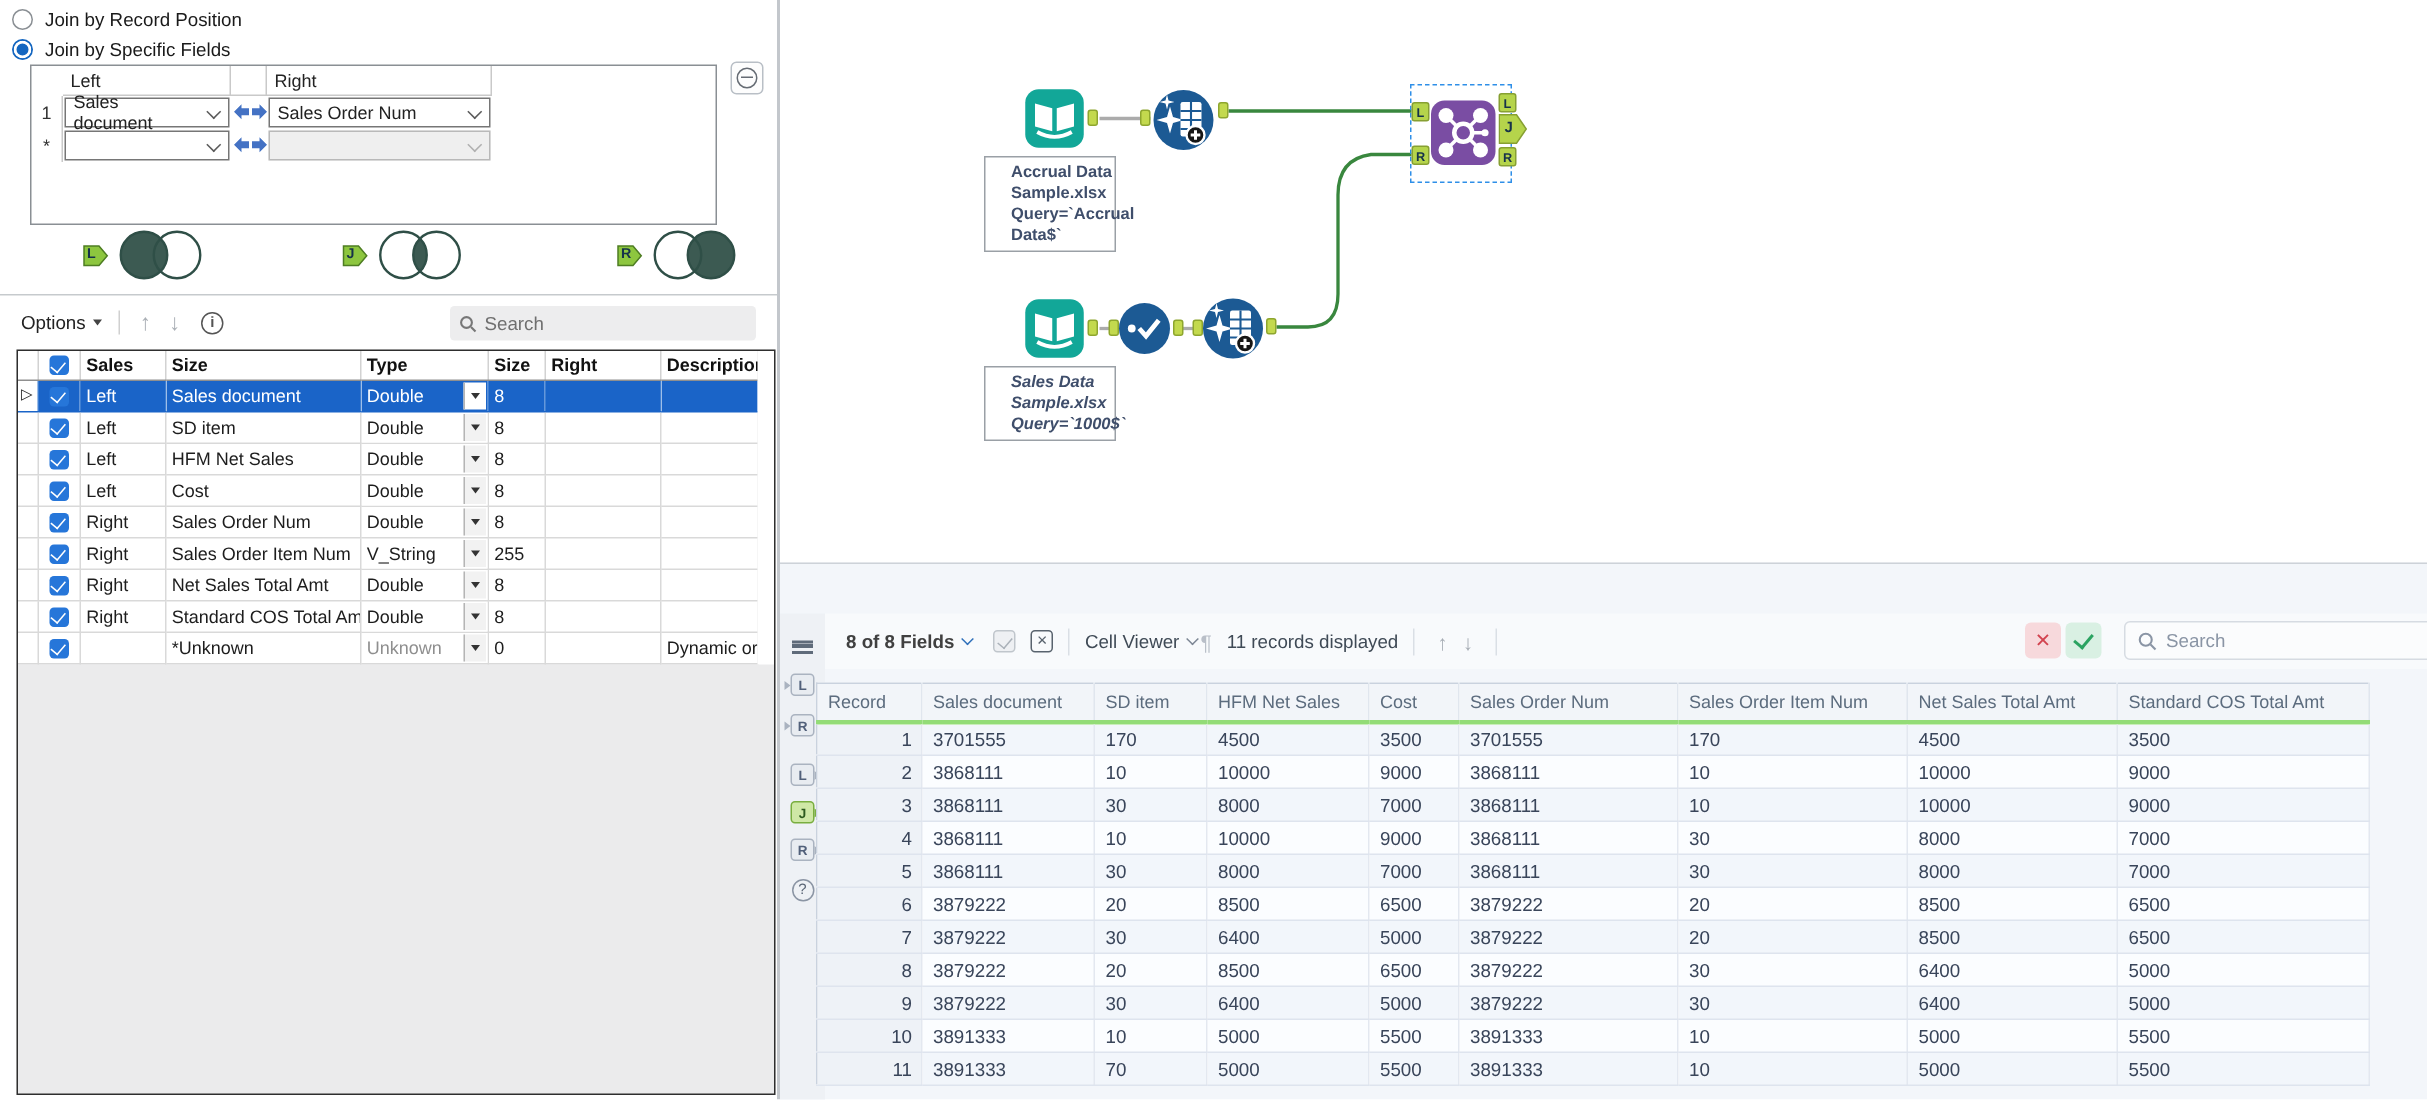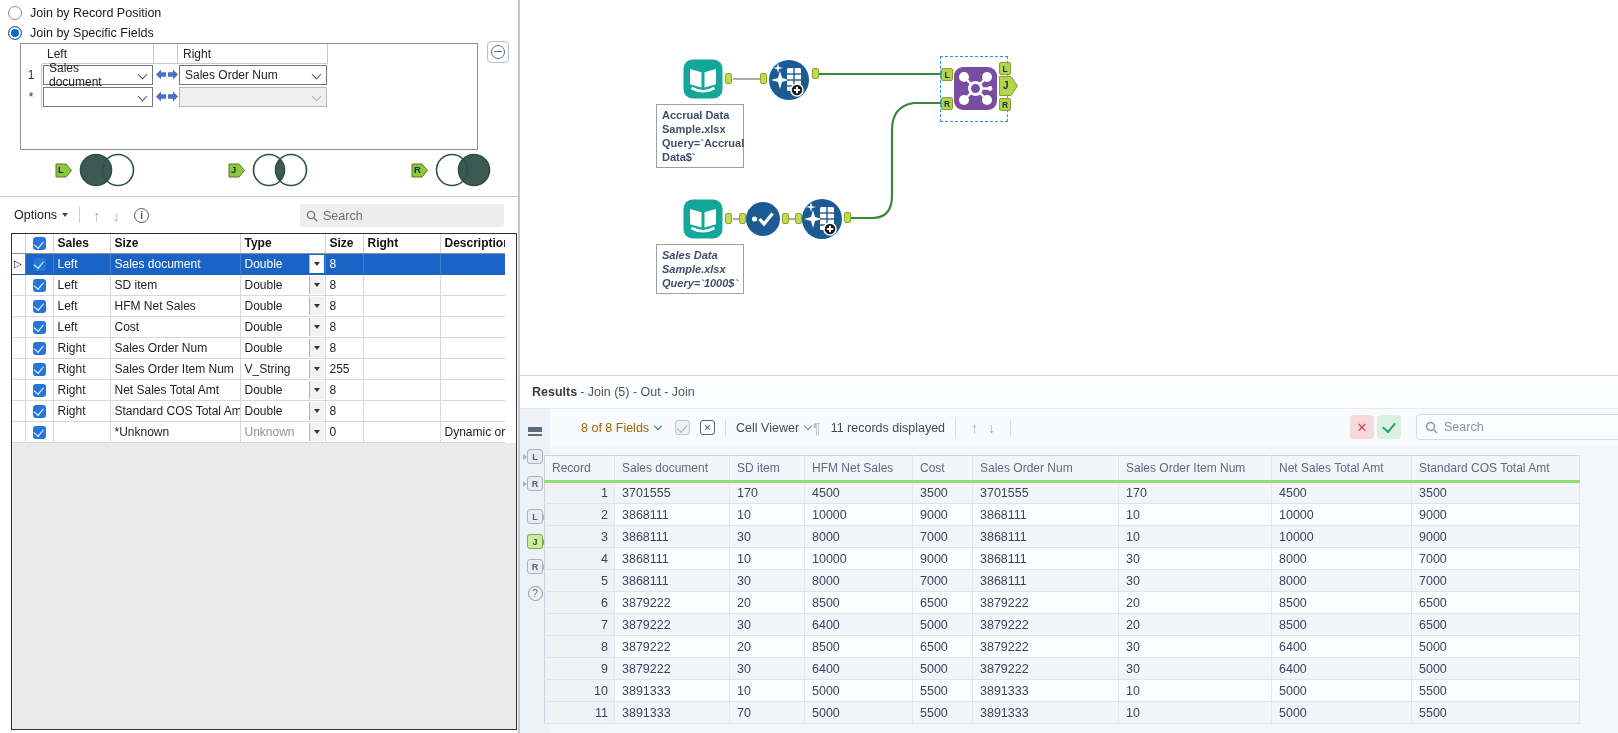--- a/index.html
+++ b/index.html
@@ -65,32 +65,32 @@
   tr.sel .type-dd { background:#fff; }
   .type-dd i { width:0; height:0; border-left:3.5px solid transparent; border-right:3.5px solid transparent; border-top:4px solid #333; }
   .dim { color:#8f8f8f; }
   tr.sel .dim { color:#d6e2f5; }
 
   
   .canvas { position:absolute; left:520px; top:0; width:1098px; height:375px; background:#fff; overflow:hidden; }
   .wires { position:absolute; left:0; top:0; pointer-events:none; }
   .tool { position:absolute; }
   .nub { position:absolute; width:7px; height:11px; background:#c3d94e; border:1px solid #8ea62e; border-radius:2px; }
-  .annotation { position:absolute; border:1px solid #9aa0a6; background:#fff; padding:3px 5px; font-size:11px; font-weight:700; color:#3f4e6b; line-height:14px; white-space:nowrap; }
+  .annotation { position:absolute; border:1px solid #9aa0a6; background:#fff; padding:3px 17px; font-size:11px; font-weight:700; color:#3f4e6b; line-height:14px; white-space:nowrap; }
   .sel-box { position:absolute; border:1.5px dashed #2f8fe8; background:transparent; }
   .janchor { position:absolute; width:12px; height:13px; background:#b5d44b; border:1px solid #87a032; border-radius:2px; font-size:8.5px; font-weight:bold; color:#16324a; display:flex; align-items:center; justify-content:center; }
   .jarrow { position:absolute; width:19px; height:20px; }
   .jarrow span { position:absolute; left:4px; top:4px; font-size:10px; font-weight:bold; color:#16324a; }
 
   
   .results-panel { position:absolute; left:520px; top:375px; width:1098px; height:358px; background:#f3f6fa; border-top:1px solid #cdd2d8; }
   .results-title { position:absolute; left:0; top:0; width:1098px; height:33px; background:#fbfcfd; border-bottom:1px solid #e6e9ed; display:flex; align-items:center; padding-left:12px; font-size:12.5px; color:#555; }
   .results-title b { color:#3c3c3c; margin-right:3px; }
   .results-toolbar { position:absolute; left:30px; top:33px; width:1068px; height:37px; background:#f8fafc; display:flex; align-items:center; }
-  .rt-link { color:#a16207; font-size:12.5px; display:flex; align-items:center; gap:6px; margin-left:31px; }
+  .rt-link { color:#404040; font-size:12.5px; display:flex; align-items:center; gap:6px; margin-left:14px;font-weight:bold; }
   .rt-link .chevron { border-color:#2e6fba; width:6px; height:6px; margin-top:-3px; }
   .rt-text { color:#3f4a56; font-size:12.5px; display:flex; align-items:center; gap:6px; }
   .rt-chev { width:6px; height:6px; border-left:1.5px solid #7c8694; border-bottom:1.5px solid #7c8694; transform:rotate(-45deg); margin-top:-3px; }
   .rt-sep { width:1px; height:18px; background:#dadfe5; margin:0 10px; }
   .ico-cbx { width:15px; height:15px; border:1px solid #c0c6cc; background:#eef0f3; border-radius:3px; position:relative; margin-left:14px; }
   .ico-cbx::after { content:""; position:absolute; left:3.4px; top:1.8px; width:5px; height:8px; border-right:1.8px solid #aab1b9; border-bottom:1.8px solid #aab1b9; transform:rotate(40deg); }
   .ico-xbx { width:15px; height:15px; border:1.6px solid #59636e; border-radius:3px; position:relative; margin-left:10px; color:#59636e; font-size:9px; font-weight:bold; display:flex; align-items:center; justify-content:center; }
   .pilcrow { color:#b9bfc8; font-size:14px; margin:0 10px 0 2px; }
   .rt-arrows { color:#a7adb5; font-size:14px; padding:0 5px; }
   .btn-x { position:absolute; left:800px; top:6px; width:24px; height:24px; background:#f7d9dc; border-radius:4px; color:#d2434f; font-size:13px; font-weight:bold; display:flex; align-items:center; justify-content:center; }
@@ -499,24 +499,20 @@
     <span class="nub" style="left:324px;top:212px;"></span>
 
     <div class="annotation" style="left:136px;top:244px;width:88px;font-style:italic;" id="ann1">
         <div>Sales Data</div>
         <div>Sample.xlsx</div>
         <div>Query=`1000$`</div>
       </div>
   </section>
 
   <section class="results-panel">
-    <div class="results-title">
-      <b>Results</b>
-      <span>- Join (5) - Out - Join</span>
-    </div>
 
     <div class="anchor-strip">
       <span class="burger"></span>
       <span class="chip in">L</span>
       <span class="chip in">R</span>
       <span class="gap1"></span>
       <span class="chip out">L</span>
       <span class="chip out selected">J</span>
       <span class="chip out">R</span>
       <span class="help-ico">?</span>

